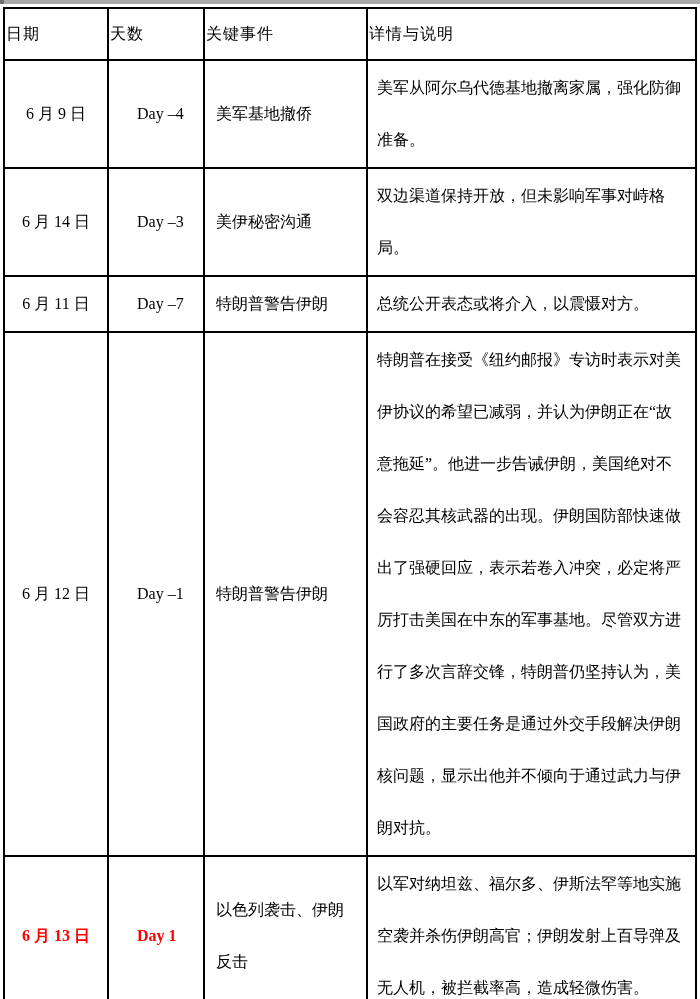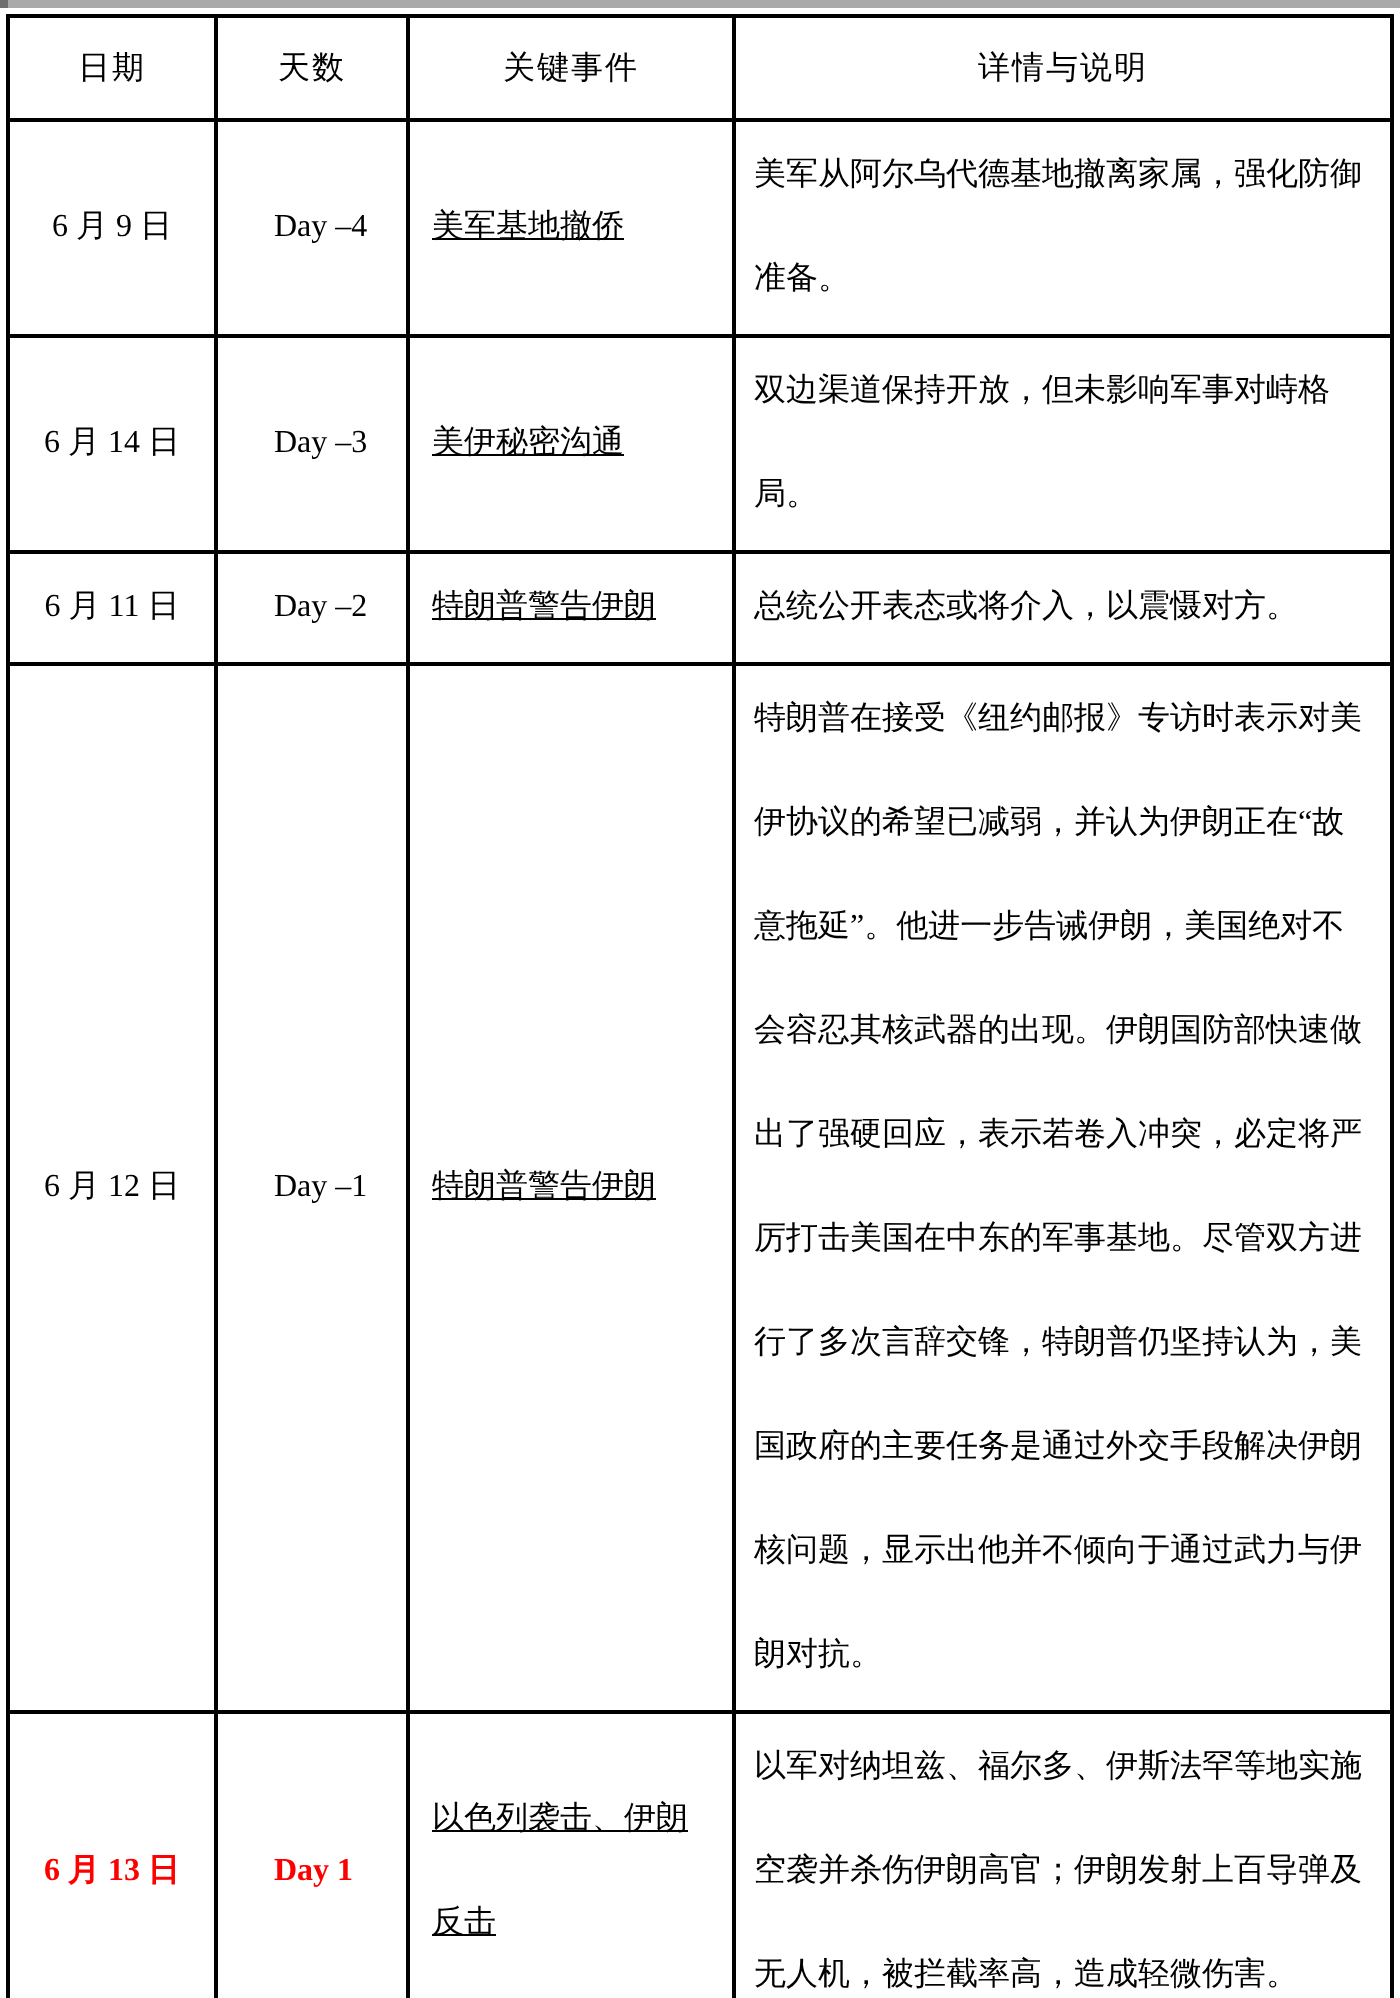--- a/index.html
+++ b/index.html
@@ -38,30 +38,30 @@
   }
   table.events th,
   table.events td{
     border:2px solid #000;
     vertical-align:middle;
     overflow:hidden;
     font-weight:normal;
     word-break:break-all;
   }
   thead tr{height:52px;}
-  th{text-align:center;font-size:16px;letter-spacing:1px;font-family:Liberation Mono, monospace;}
+  th{text-align:left;font-size:16px;letter-spacing:1px;font-family:Liberation Mono, monospace;}
   tbody tr:nth-child(1){height:104px;}
   tbody tr:nth-child(2){height:52px;}
   tbody tr:nth-child(3){height:53px;}
   tbody tr:nth-child(4){height:469px;}
   tbody tr:nth-child(5){height:160px;}
   tbody tr:nth-child(6){height:133px;}
   .col-date{text-align:center;line-height:52px;}
   .col-day{padding-left:28px;line-height:52px;}
-  .col-event{padding-left:11px;padding-right:10px;line-height:52px;text-decoration:underline;}
+  .col-event{padding-left:11px;padding-right:10px;line-height:52px;}
   .col-detail{padding-left:9px;padding-right:10px;line-height:52px;}
   tr.highlight .col-date,
   tr.highlight .col-day{
     color:#ff0000;
     font-weight:bold;
   }
 </style>
 </head>
 <body>
 
@@ -93,21 +93,21 @@
       <td class="col-detail">美军从阿尔乌代德基地撤离家属，强化防御准备。</td>
     </tr>
         <tr>
       <td class="col-date">6 月 14 日</td>
       <td class="col-day">Day –3</td>
       <td class="col-event">美伊秘密沟通</td>
       <td class="col-detail">双边渠道保持开放，但未影响军事对峙格局。</td>
     </tr>
         <tr>
       <td class="col-date">6 月 11 日</td>
-      <td class="col-day">Day –2</td>
+      <td class="col-day">Day –7</td>
       <td class="col-event">特朗普警告伊朗</td>
       <td class="col-detail">总统公开表态或将介入，以震慑对方。</td>
     </tr>
         <tr>
       <td class="col-date">6 月 12 日</td>
       <td class="col-day">Day –1</td>
       <td class="col-event">特朗普警告伊朗</td>
       <td class="col-detail">特朗普在接受《纽约邮报》专访时表示对美伊协议的希望已减弱，并认为伊朗正在“故意拖延”。他进一步告诫伊朗，美国绝对不会容忍其核武器的出现。伊朗国防部快速做出了强硬回应，表示若卷入冲突，必定将严厉打击美国在中东的军事基地。尽管双方进行了多次言辞交锋，特朗普仍坚持认为，美国政府的主要任务是通过外交手段解决伊朗核问题，显示出他并不倾向于通过武力与伊朗对抗。</td>
     </tr>
         <tr class="highlight">

